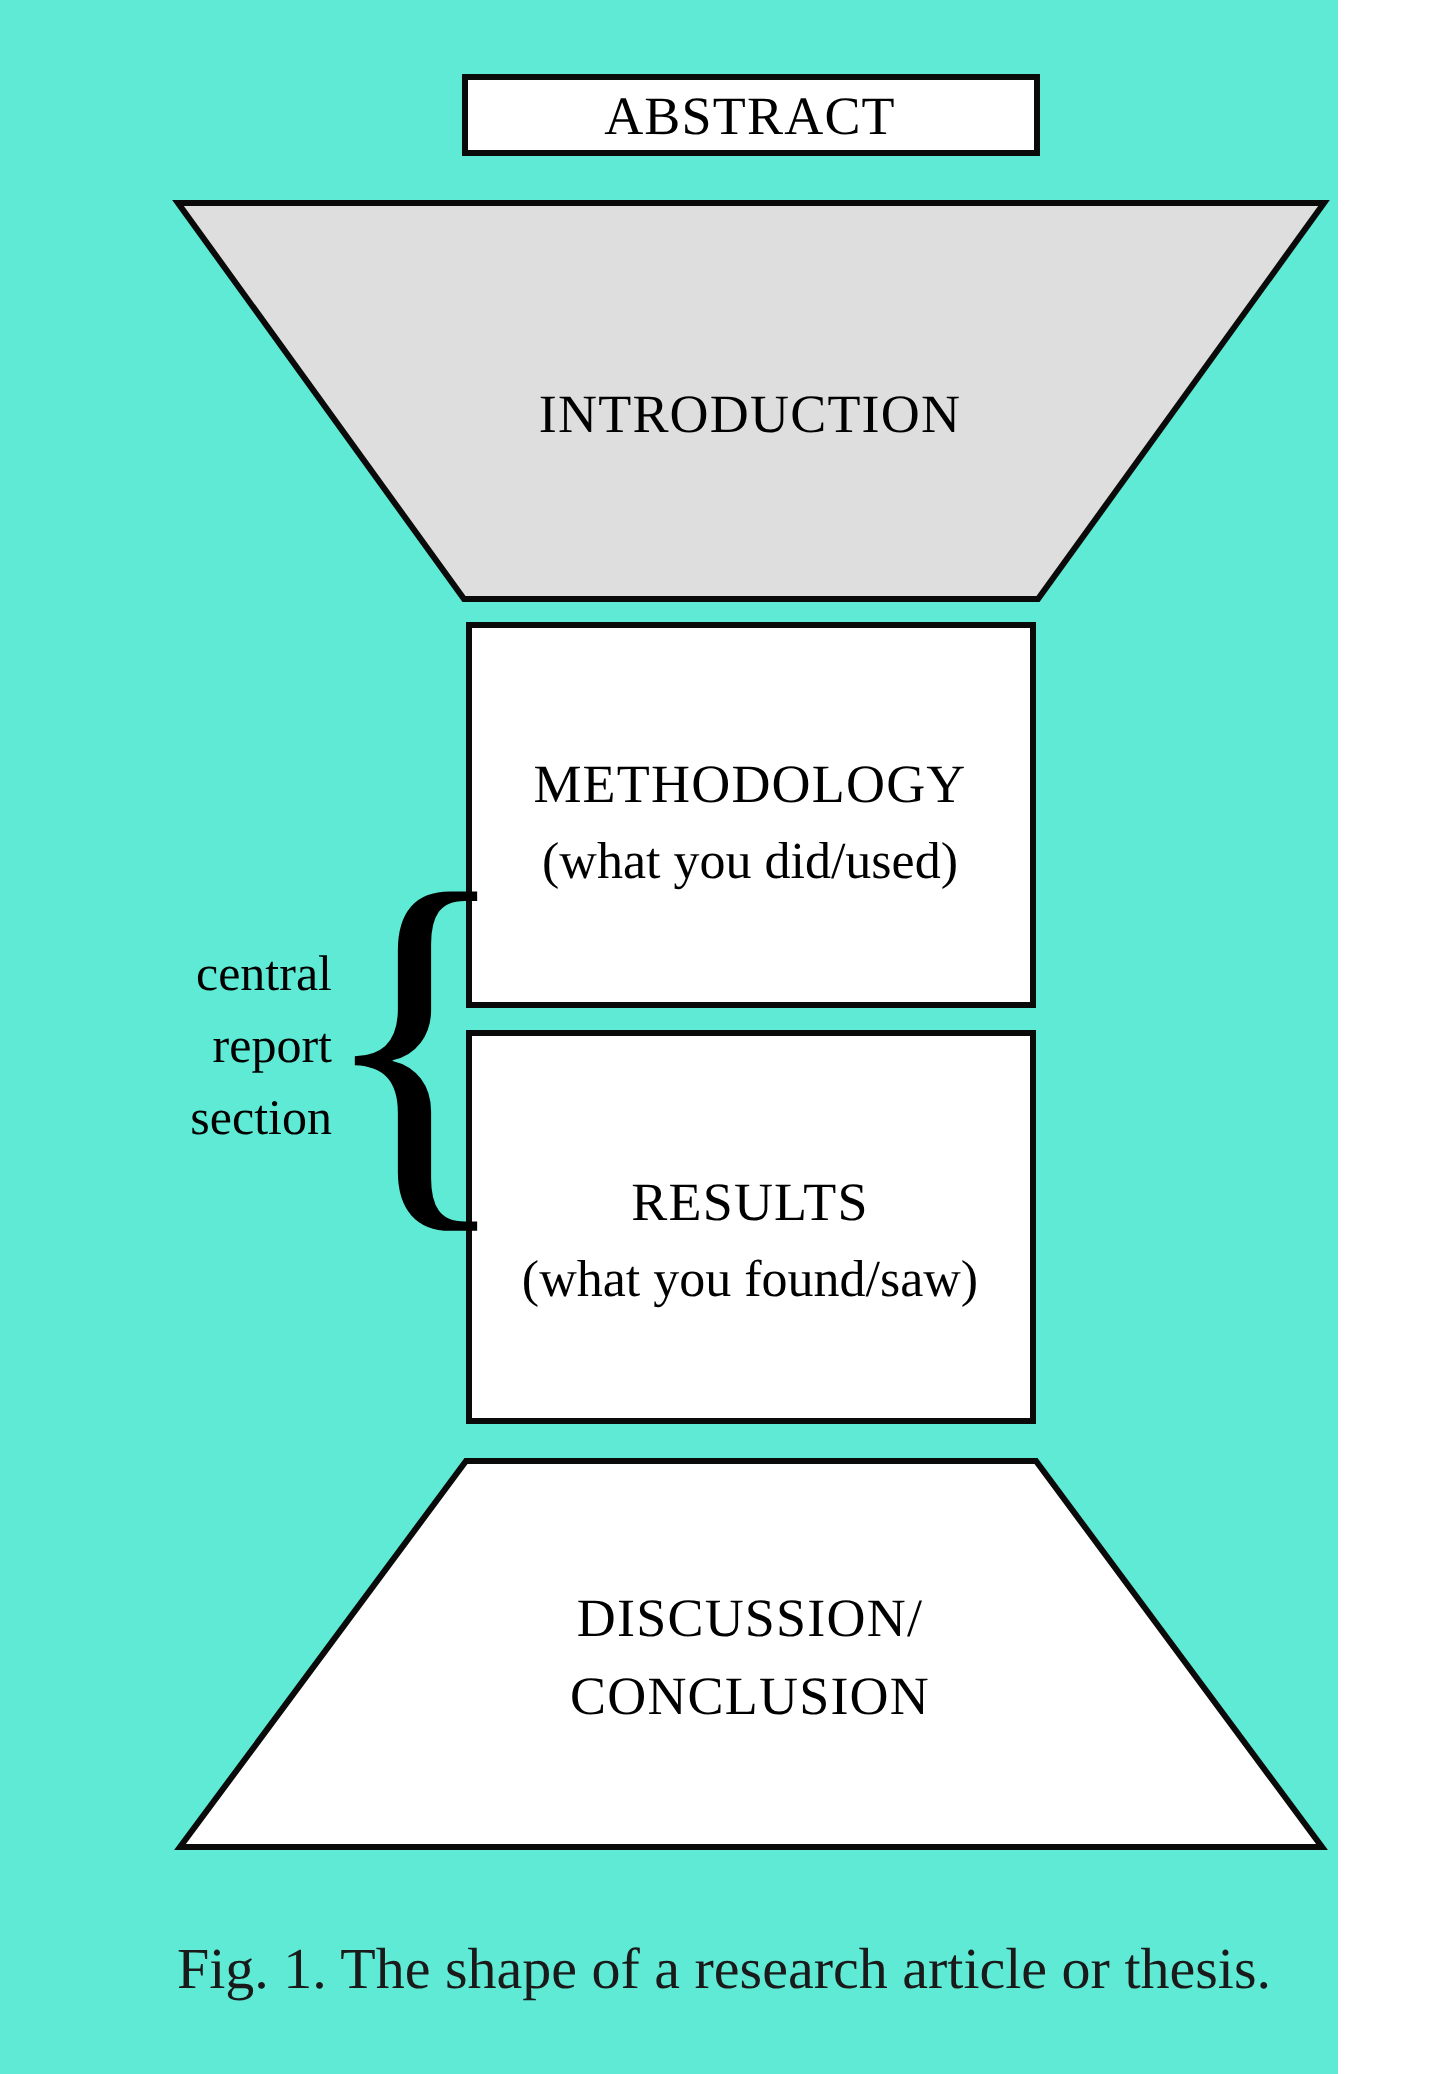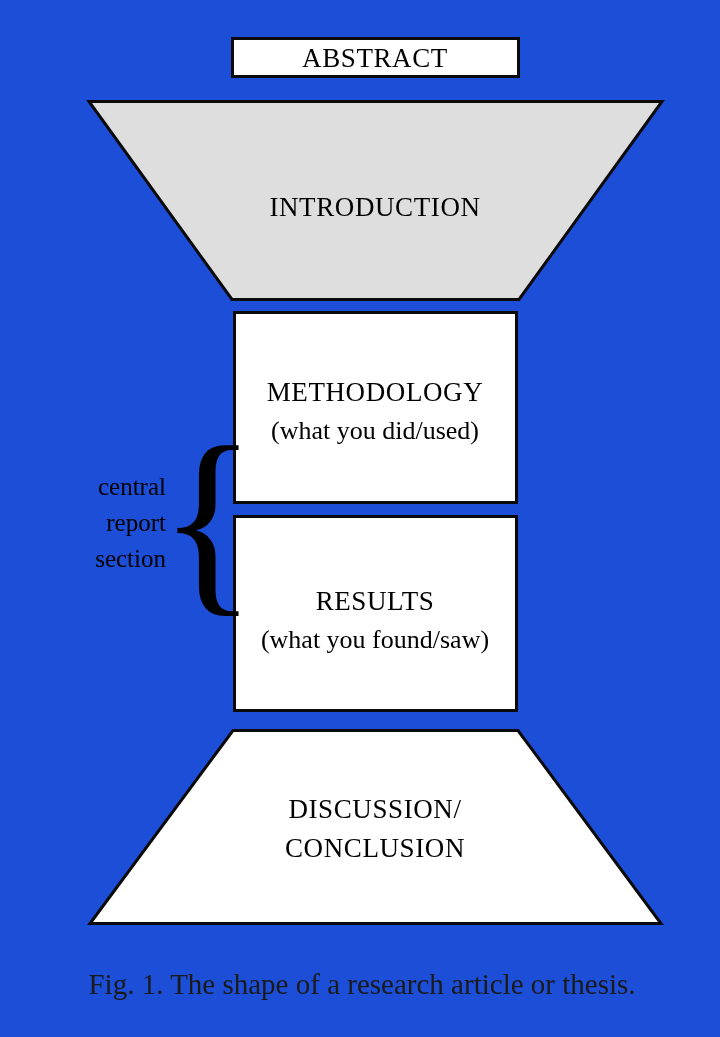--- a/index.html
+++ b/index.html
@@ -3,23 +3,23 @@
 <meta charset="utf-8">
 <title>Figure 1</title>
 <style>
   html, body {
     margin: 0;
     padding: 0;
     background: #ffffff;
   }
   #page {
     position: relative;
-    width: 720px;
+    width: 669px;
     height: 1037px;
-    background: #1d4ed8;
+    background: #5eead4;
     overflow: hidden;
     font-family: "Liberation Serif", "DejaVu Serif", serif;
     color: #000000;
   }
   #figure-svg {
     position: absolute;
     left: 0;
     top: 0;
     width: 720px;
     height: 1037px;

